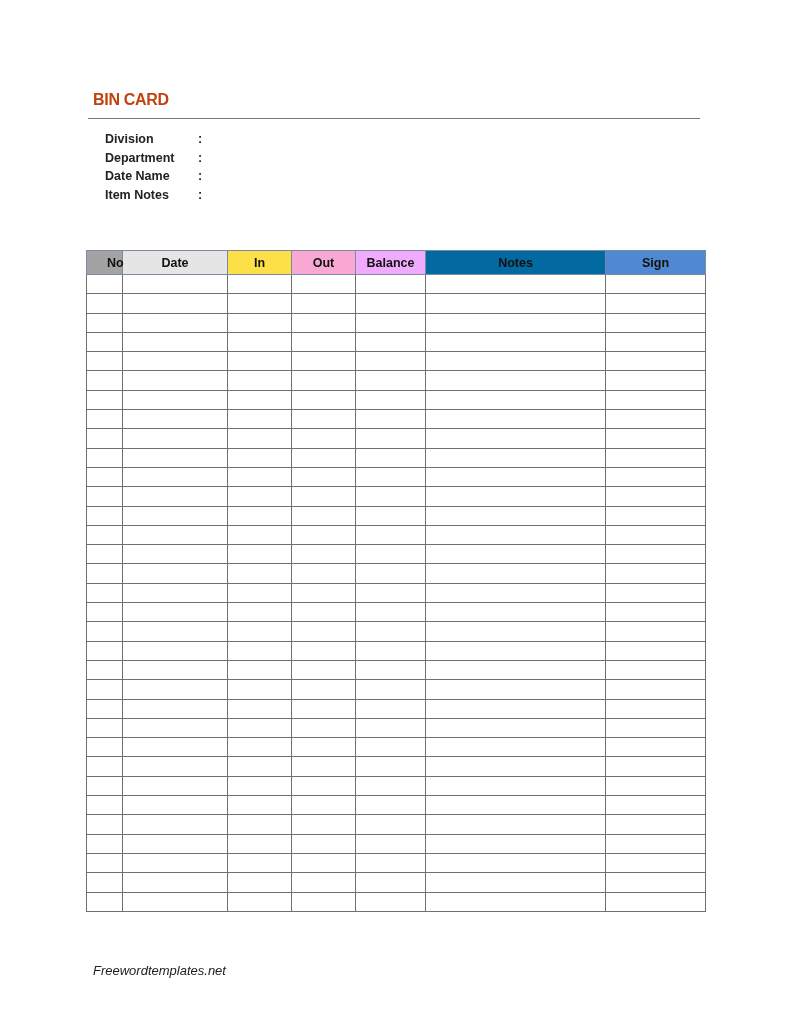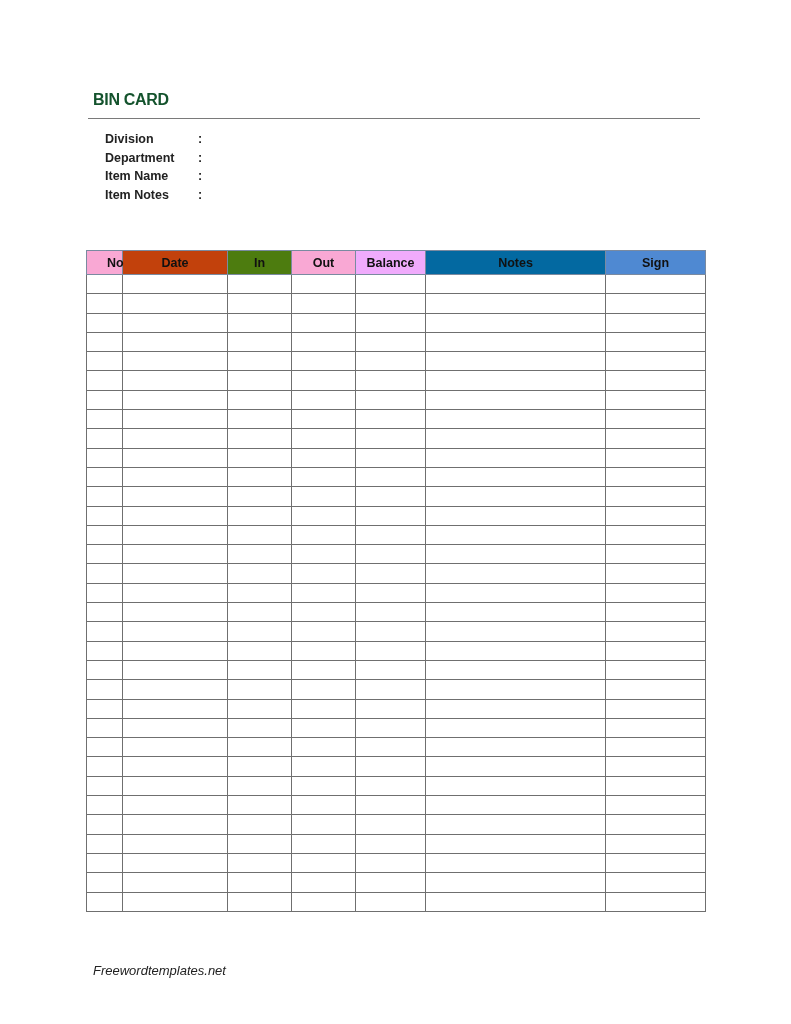--- a/index.html
+++ b/index.html
@@ -15,21 +15,21 @@
       font-family: "Liberation Sans", "DejaVu Sans", sans-serif;
       color: #111;
     }
     .page-title {
       position: absolute;
       left: 93px;
       top: 91px;
       font-size: 16px;
       font-weight: bold;
       letter-spacing: -0.3px;
-      color: #14532d;
+      color: #c2410c;
       text-align: center;
     }
     .title-rule {
       position: absolute;
       left: 88px;
       top: 118px;
       width: 612px;
       height: 0;
       border-top: 1px solid #7a7a7a;
     }
@@ -101,21 +101,21 @@
       <span class="meta-label">Division</span>
       <span class="meta-colon">:</span>
       <span class="meta-value"></span>
     </div>
     <div class="meta-row">
       <span class="meta-label">Department</span>
       <span class="meta-colon">:</span>
       <span class="meta-value"></span>
     </div>
     <div class="meta-row">
-      <span class="meta-label">Item Name</span>
+      <span class="meta-label">Date Name</span>
       <span class="meta-colon">:</span>
       <span class="meta-value"></span>
     </div>
     <div class="meta-row">
       <span class="meta-label">Item Notes</span>
       <span class="meta-colon">:</span>
       <span class="meta-value"></span>
     </div>
   </div>
 
@@ -124,23 +124,23 @@
         <col style="width: 36px;">
         <col style="width: 105px;">
         <col style="width: 64px;">
         <col style="width: 64px;">
         <col style="width: 70px;">
         <col style="width: 180px;">
         <col style="width: 100px;">
       </colgroup>
     <thead>
       <tr>
-        <th style="background: #f9a8d4; padding-left: 20px;">No</th>
-        <th style="background: #c2410c;">Date</th>
-        <th style="background: #4d7c0f;">In</th>
+        <th style="background: #a3a3a3; padding-left: 20px;">No</th>
+        <th style="background: #e5e5e5;">Date</th>
+        <th style="background: #fde047;">In</th>
         <th style="background: #f9a8d4;">Out</th>
         <th style="background: #f0abfc;">Balance</th>
         <th style="background: #0369a1;">Notes</th>
         <th style="background: rgb(79, 137, 210); margin-top: 32px;">Sign</th>
       </tr>
     </thead>
     <tbody id="table-body">
         <tr>
           <td></td>
           <td></td>

